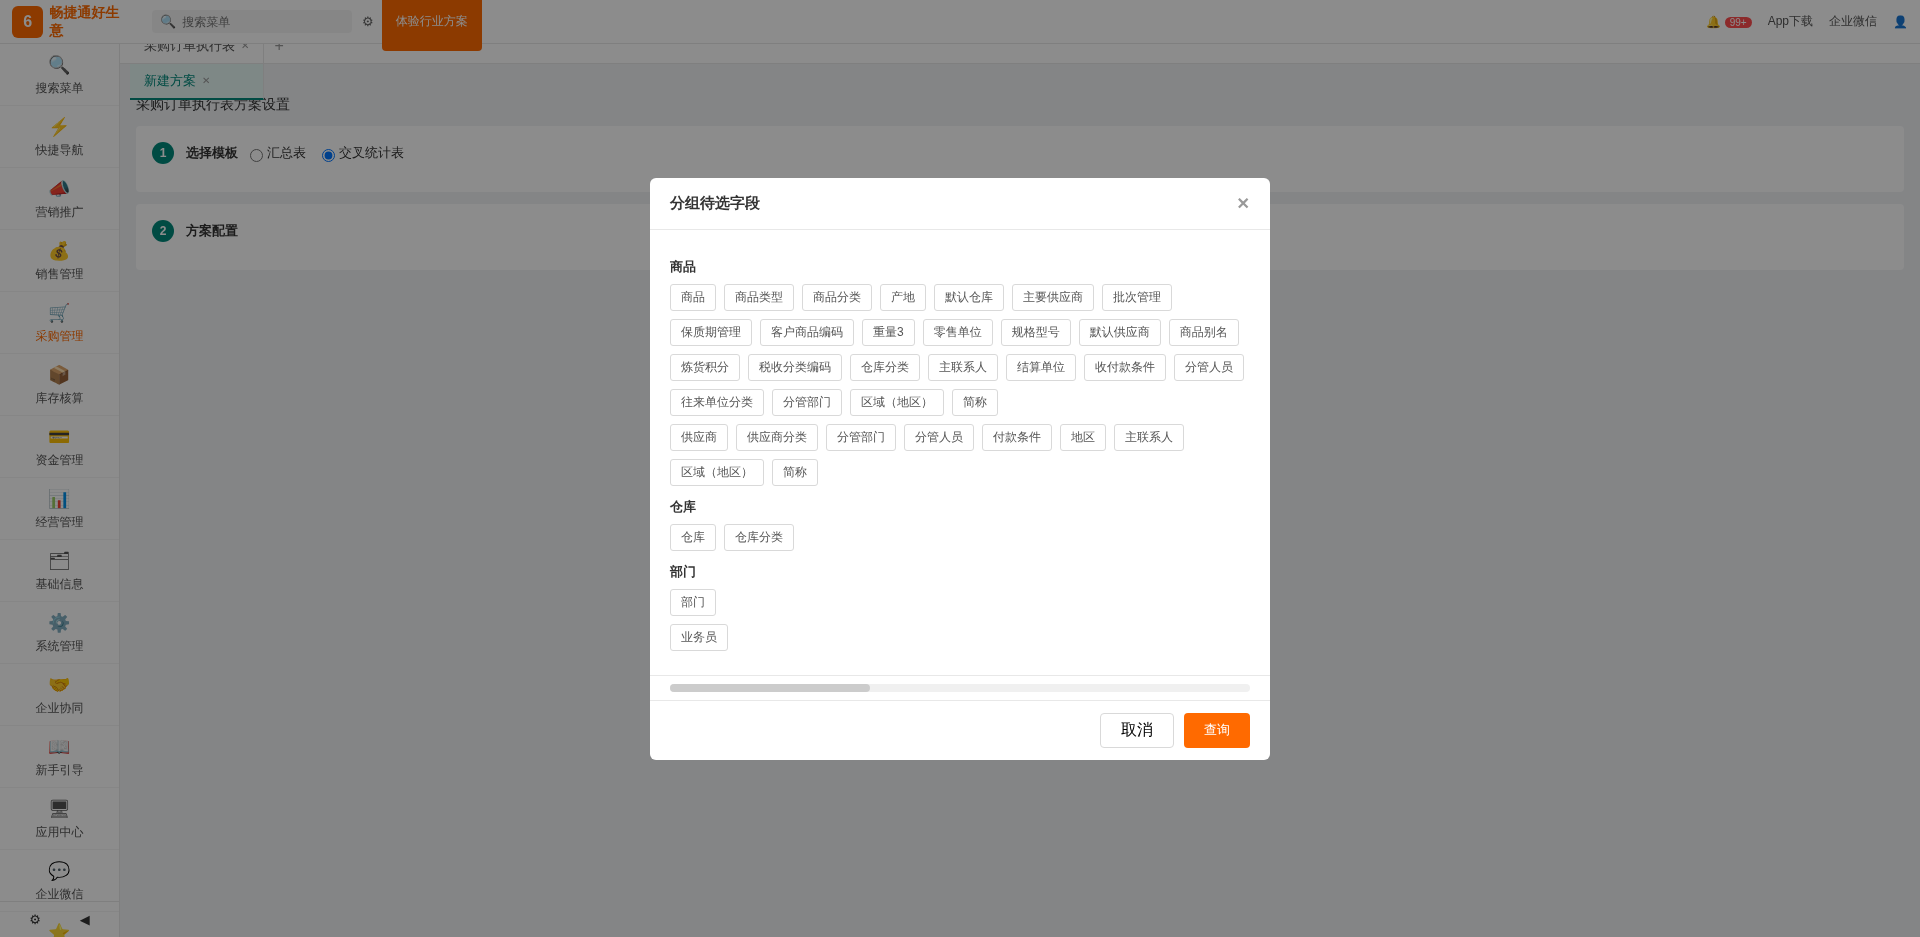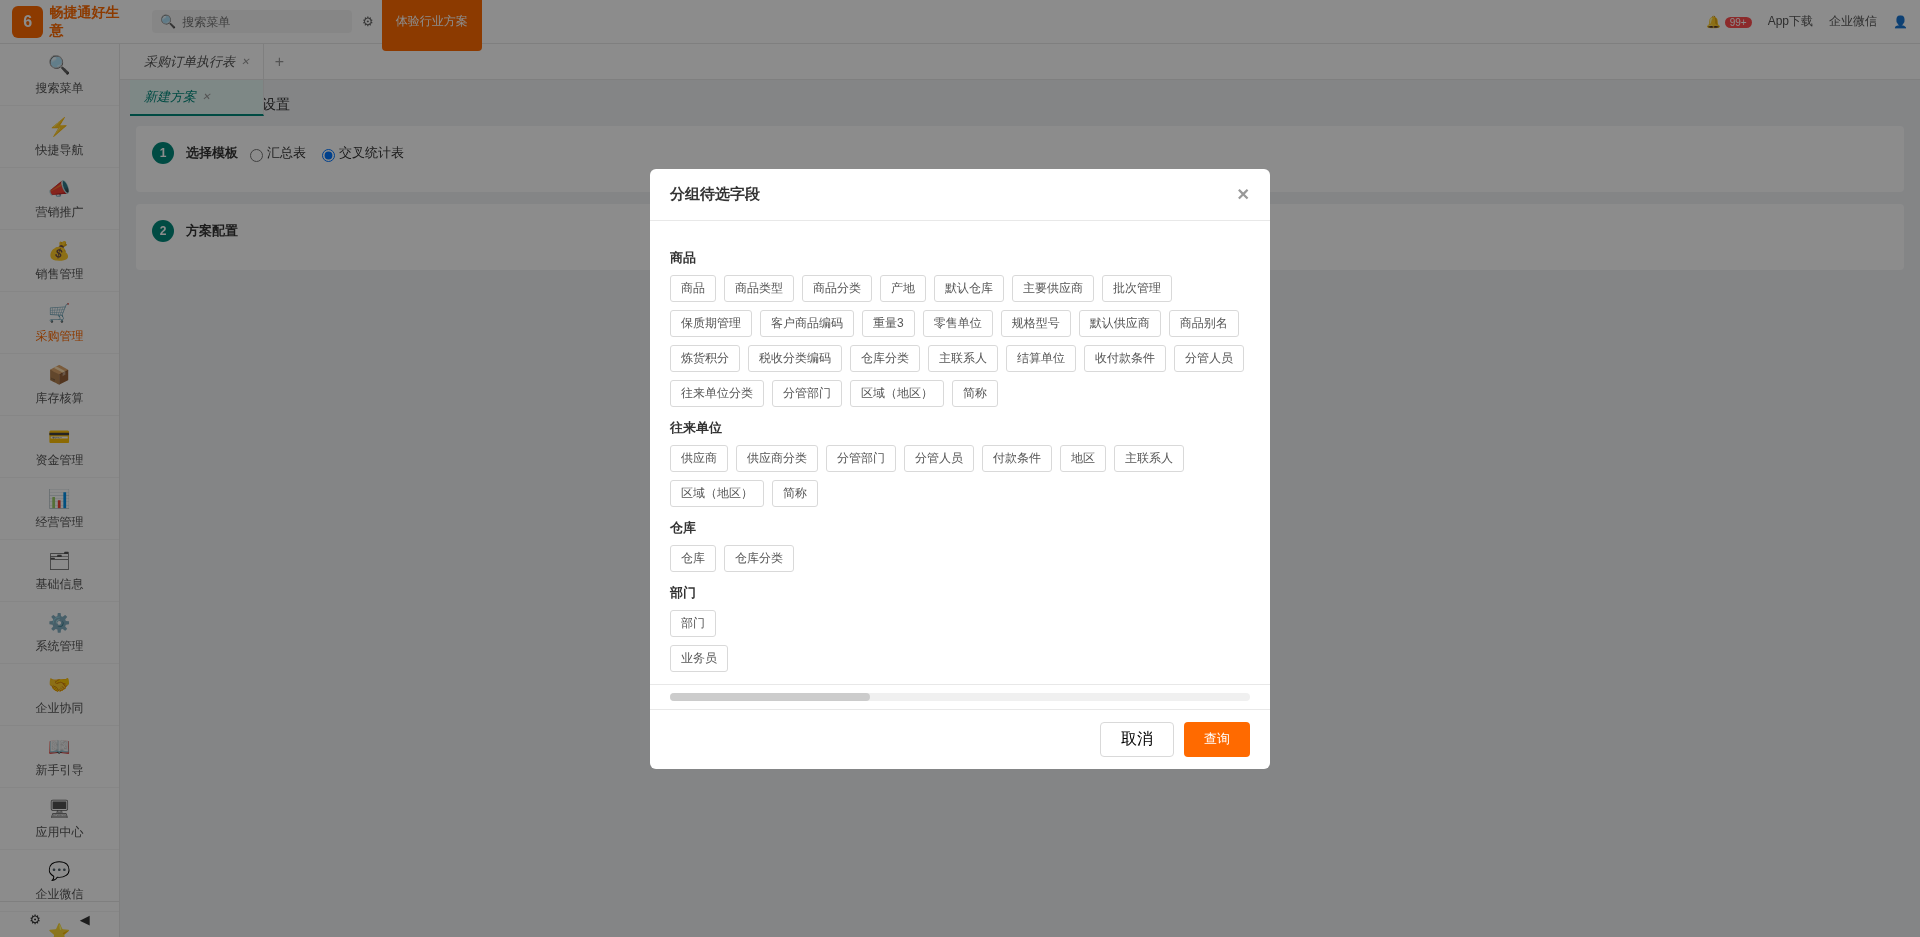--- a/index.html
+++ b/index.html
@@ -80,23 +80,22 @@
     }
 
     
     .tab-bar {
       height: 36px;
       background: #fff;
       display: flex;
       align-items: center;
       padding: 0 10px;
       border-bottom: 1px solid #e8e8e8;
-      position: fixed; top: 44px; left: 120px; right: 0; z-index: 99;
+      position: fixed; top: 28px; left: 120px; right: 0; z-index: 99;
       gap: 0;
-      font-style: italic;
     }
     .tab-item {
       height: 36px;
       display: flex;
       align-items: center;
       padding: 0 14px;
       font-size: 13px;
       cursor: pointer;
       border-right: 1px solid #e8e8e8;
       color: #555;
@@ -464,21 +463,20 @@
           <span class="chip">仓库分类</span>
           <span class="chip">主联系人</span>
           <span class="chip">结算单位</span>
           <span class="chip">收付款条件</span>
           <span class="chip">分管人员</span>
           <span class="chip">往来单位分类</span>
           <span class="chip">分管部门</span>
           <span class="chip">区域（地区）</span>
           <span class="chip">简称</span>
         </div>
-        <div class="section-title">往来单位</div>
         <div class="field-chips">
           <span class="chip">供应商</span>
           <span class="chip">供应商分类</span>
           <span class="chip">分管部门</span>
           <span class="chip">分管人员</span>
           <span class="chip">付款条件</span>
           <span class="chip">地区</span>
           <span class="chip">主联系人</span>
           <span class="chip">区域（地区）</span>
           <span class="chip">简称</span>

